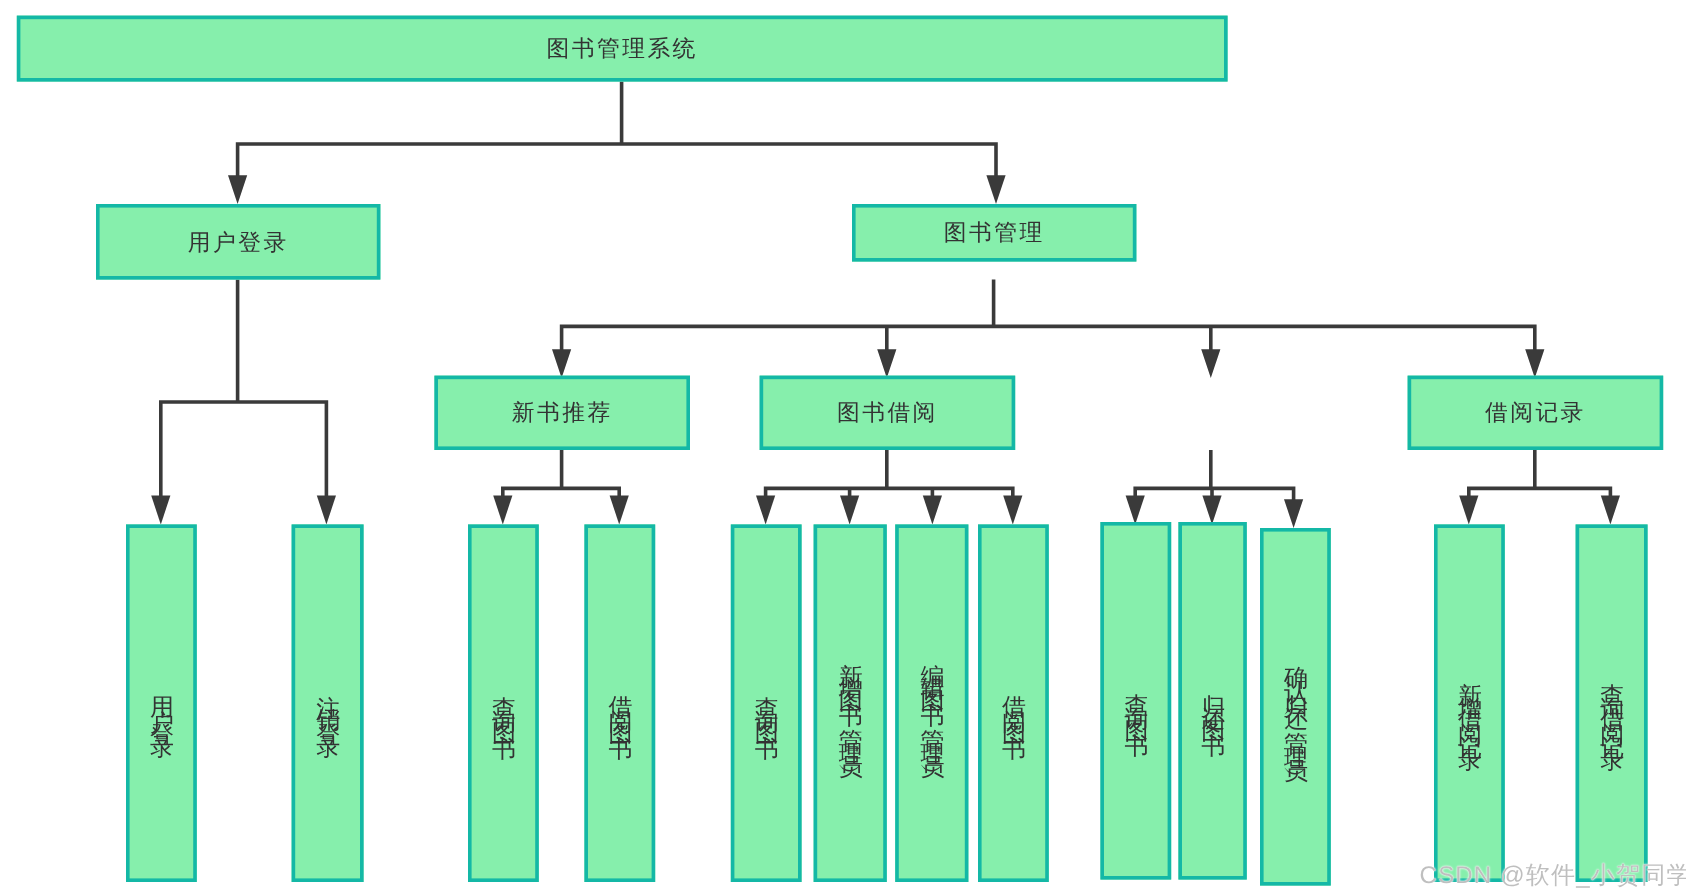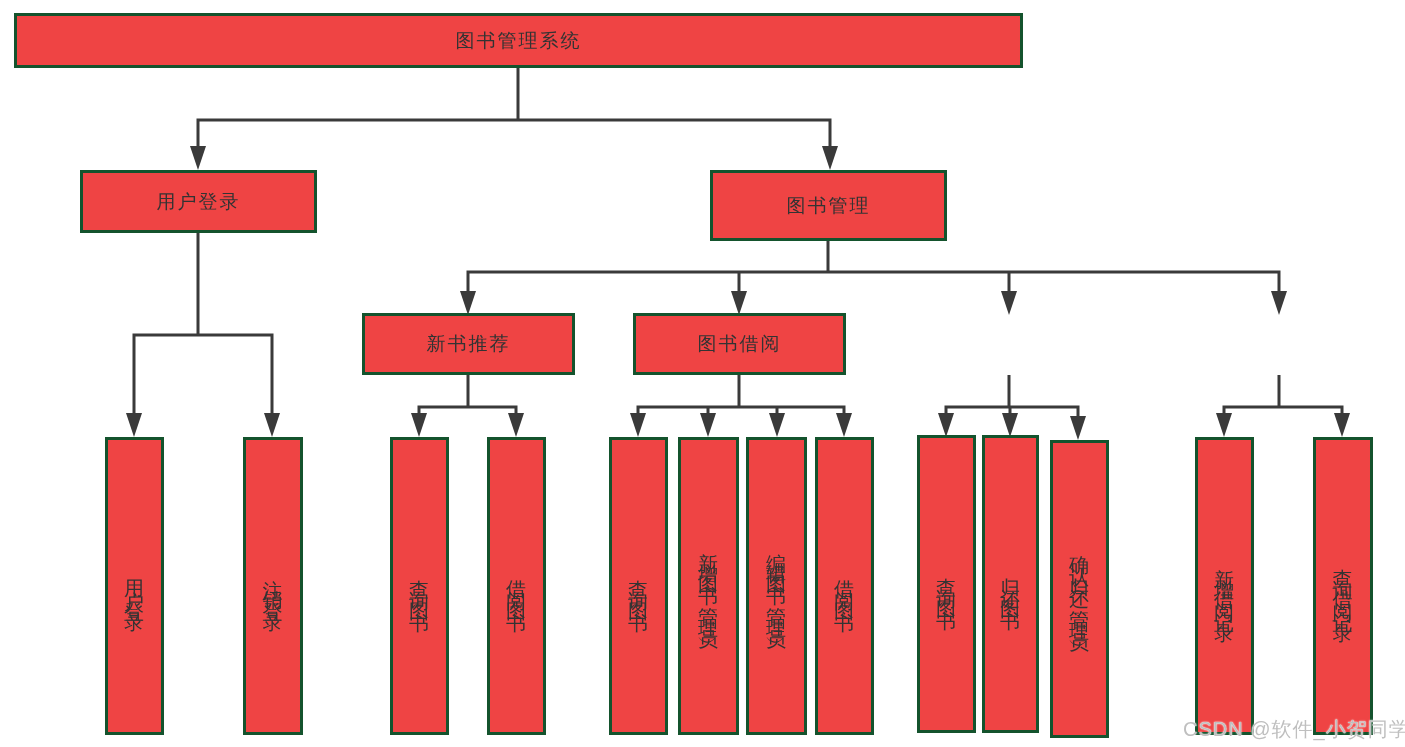--- a/index.html
+++ b/index.html
@@ -18,22 +18,22 @@
   .wires {
     position: absolute;
     left: 0; top: 0;
     width: 1405px;
     height: 747px;
     pointer-events: none;
   }
   .box {
     position: absolute;
     box-sizing: border-box;
-    background: #ef4444;
-    border: 3px solid #14532d;
+    background: #86efac;
+    border: 3px solid #14b8a6;
     color: #333333;
     display: flex;
     align-items: center;
     justify-content: center;
     z-index: 2;
   }
   .box.h {
     font-size: 19px;
     letter-spacing: 2px;
     white-space: nowrap;
@@ -104,24 +104,25 @@
       <polygon points="1078,440 1070,416 1086,416"></polygon>
 
       <polygon points="1224,437 1216,413 1232,413"></polygon>
       <polygon points="1342,437 1334,413 1350,413"></polygon>
     </g>
   </svg>
 
   <div class="box h" style="left:14px; top:13px; width:1009px; height:55px;">图书管理系统</div>
 
   <div class="box h" style="left:80px; top:170px; width:237px; height:63px;">用户登录</div>
-  <div class="box h" style="left:710px; top:170px; width:237px; height:71px;text-align:right;">图书管理</div>
+  <div class="box h" style="left:710px; top:170px; width:237px; height:48px;text-align:right;">图书管理</div>
 
   <div class="box h" style="left:362px; top:313px; width:213px; height:62px;">新书推荐</div>
   <div class="box h" style="left:633px; top:313px; width:213px; height:62px;">图书借阅</div>
+  <div class="box h" style="left:1173px; top:313px; width:213px; height:62px;">借阅记录</div>
 
   <div class="box v" style="left:105px; top:437px; width:59px; height:298px;">用户登录</div>
   <div class="box v" style="left:243px; top:437px; width:60px; height:298px;">注销登录</div>
 
   <div class="box v" style="left:390px; top:437px; width:59px; height:298px;">查询图书</div>
   <div class="box v" style="left:487px; top:437px; width:59px; height:298px;">借阅图书</div>
 
   <div class="box v" style="left:609px; top:437px; width:59px; height:298px;">查询图书</div>
   <div class="box v" style="left:678px; top:437px; width:61px; height:298px;">新增图书（管理员）</div>
   <div class="box v" style="left:746px; top:437px; width:61px; height:298px;">编辑图书（管理员）</div>

